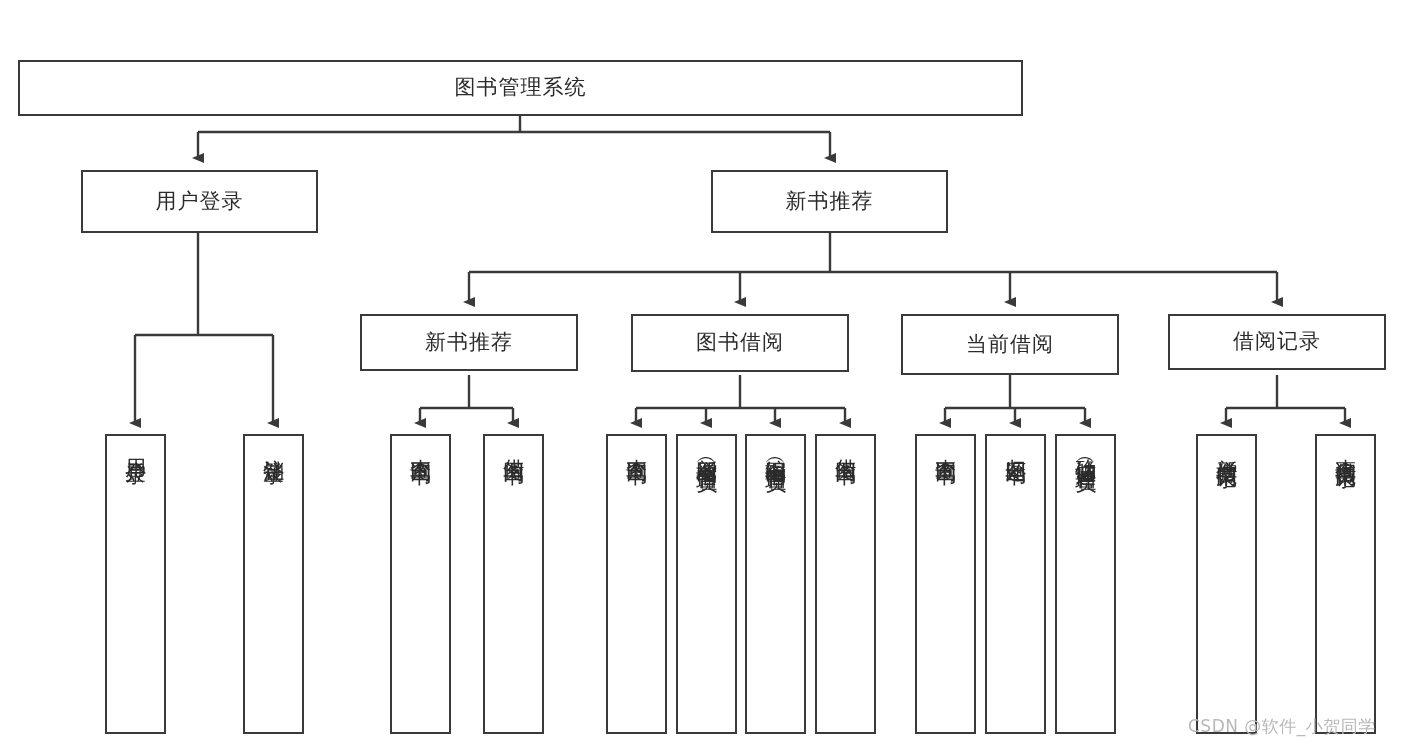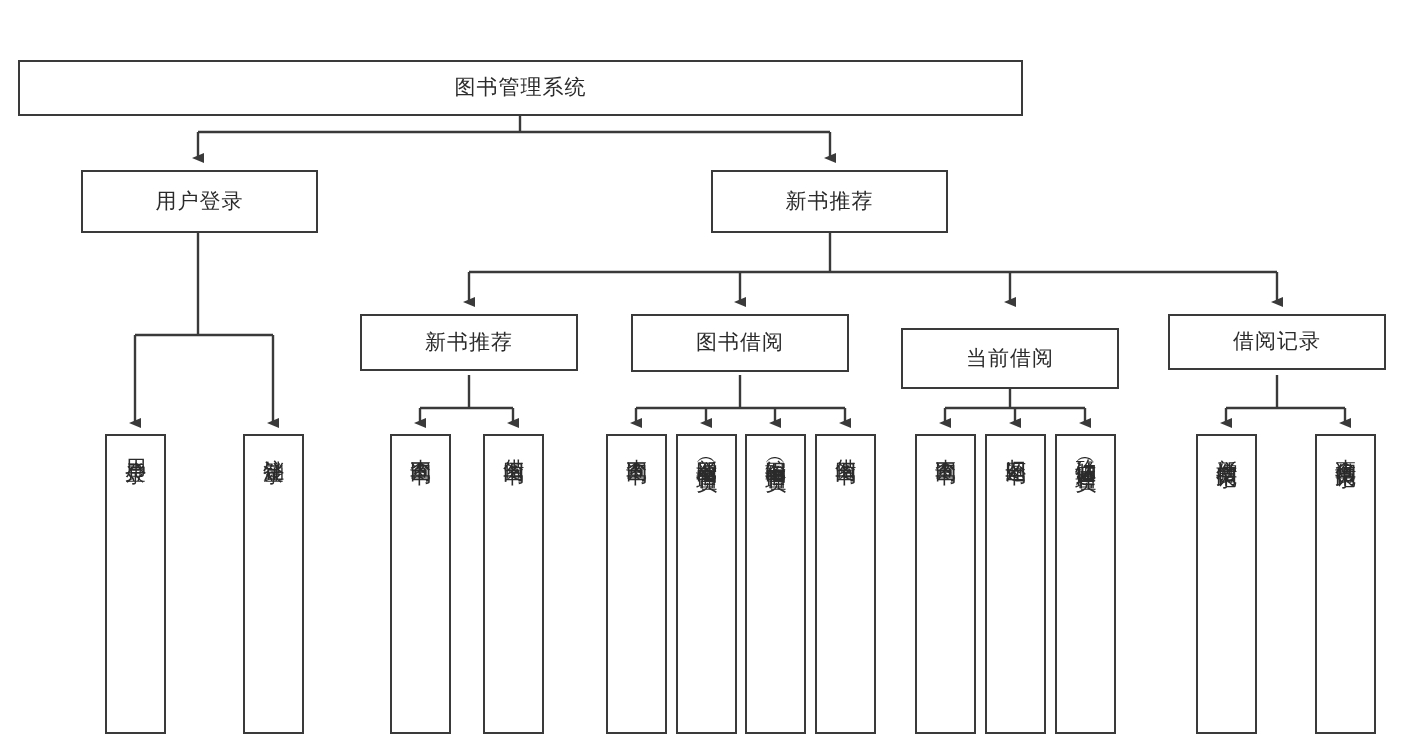--- a/index.html
+++ b/index.html
@@ -128,21 +128,21 @@
   <div class="node node-h" style="left:711px; top:170px; width:237px; height:63px;">
     <span class="label">新书推荐</span>
   </div>
 
   <div class="node node-h" style="left:360px; top:314px; width:218px; height:57px;">
     <span class="label">新书推荐</span>
   </div>
   <div class="node node-h" style="left:631px; top:314px; width:218px; height:58px;">
     <span class="label">图书借阅</span>
   </div>
-  <div class="node node-h" style="left:901px; top:328px; width:218px; height:61px;font-family:Liberation Serif, serif;">
+  <div class="node node-h" style="left:901px; top:314px; width:218px; height:61px;font-family:Liberation Serif, serif;">
     <span class="label">当前借阅</span>
   </div>
   <div class="node node-h" style="left:1168px; top:314px; width:218px; height:56px;">
     <span class="label">借阅记录</span>
   </div>
 
   <div class="node node-v" style="left:105px; top:434px; width:61px; height:300px;">
     <span class="label">用户登录</span>
   </div>
   <div class="node node-v" style="left:243px; top:434px; width:61px; height:300px;">
@@ -179,13 +179,14 @@
     <span class="label">确认归还（管理员）</span>
   </div>
 
   <div class="node node-v" style="left:1196px; top:434px; width:61px; height:300px;">
     <span class="label">新增借阅记录</span>
   </div>
   <div class="node node-v" style="left:1315px; top:434px; width:61px; height:300px;">
     <span class="label">查询借阅记录</span>
   </div>
 
+  <div class="watermark">CSDN @软件_小贺同学</div>
 </div>
 
 </body></html>

